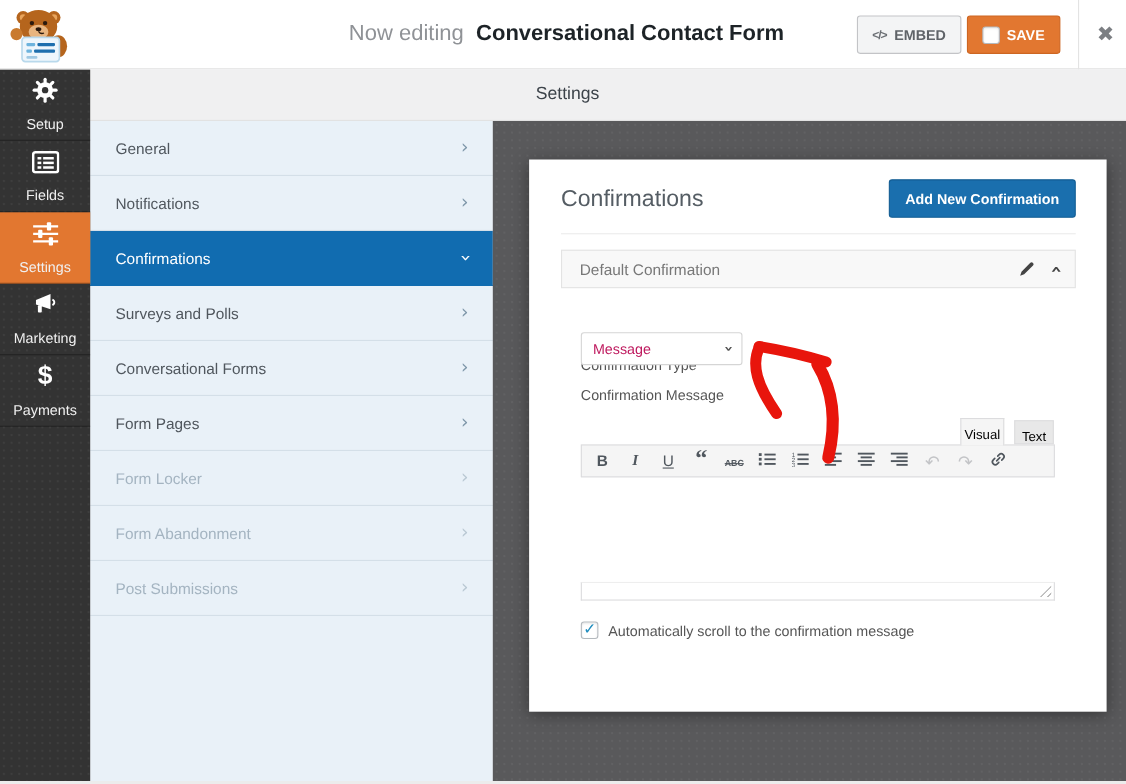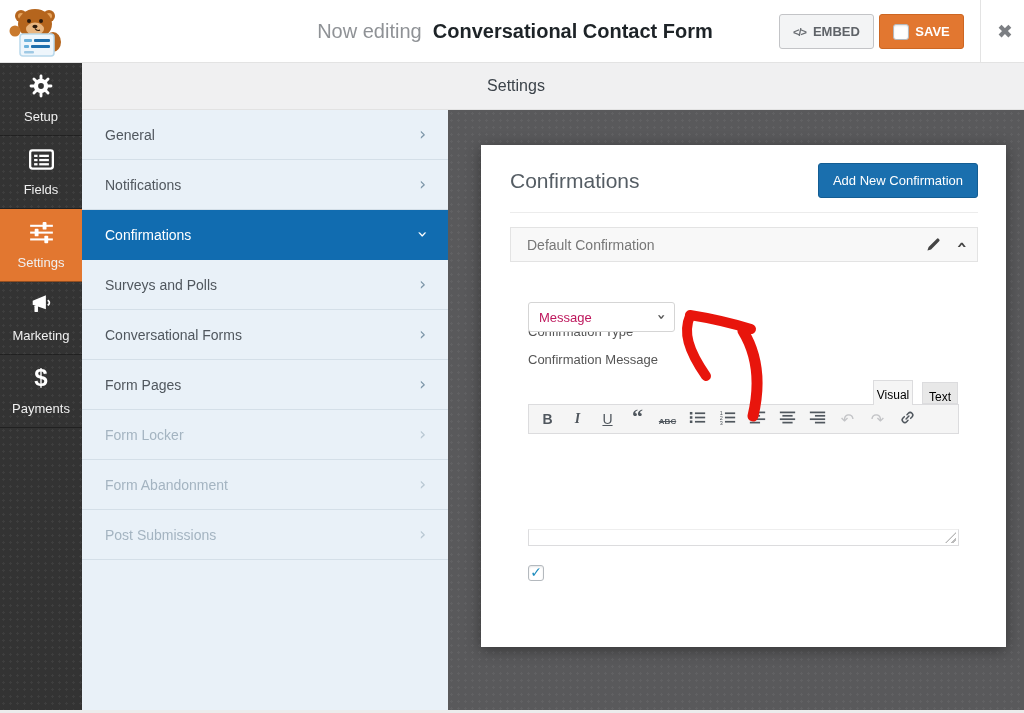--- a/index.html
+++ b/index.html
@@ -26,21 +26,21 @@
   .btn-save .chk { font-size:12px; }
   .hdr-sep { position:absolute; left:980px; top:0; width:1px; height:63px; background:#e3e3e3; }
   .btn-close { position:absolute; left:992px; top:18px; width:26px; height:26px; border:none; background:none;
                color:#7c7f83; font-size:19px; font-weight:700; cursor:pointer;
                font-family:"DejaVu Sans",sans-serif; line-height:26px; }
 
   
   .sidebar { position:absolute; left:0; top:63px; width:82px; height:650px; background:#333;
              background-image:radial-gradient(rgba(255,255,255,0.055) 1px, transparent 1.4px);
              background-size:7px 7px; z-index:2; }
-  .side-item { height:73px; display:flex; flex-direction:column; align-items:center; justify-content:center;
+  .side-item { height:65px; display:flex; flex-direction:column; align-items:center; justify-content:center;
                gap:11px; border-bottom:1px solid rgba(0,0,0,0.35); cursor:pointer; }
   .side-item .lbl { color:#f0f0f0; font-size:13px; }
   .side-item.active { background:#e27730; }
   .side-icon { height:24px; display:flex; align-items:center; justify-content:center; }
   .dollar { color:#fff; font-size:24px; font-weight:700; line-height:24px; }
 
   
   .topbar { position:absolute; left:82px; top:63px; width:942px; height:47px; background:#f0f0f1;
             border-bottom:1px solid #e2e2e2; }
   .topbar-title { position:absolute; left:434px; top:50%; transform:translate(-50%,-50%);
@@ -62,21 +62,21 @@
   .main { position:absolute; left:448px; top:110px; width:576px; height:603px; background:#59595b;
           background-image:radial-gradient(rgba(255,255,255,0.05) 1px, transparent 1.4px);
           background-size:7px 7px; }
 
   
   .panel { position:absolute; left:33px; top:35px; width:525px; height:502px; background:#fff;
            box-shadow:0 3px 14px rgba(0,0,0,0.4); }
   .p-title { position:absolute; left:29px; top:24px; font-size:21px; color:#555d64; font-weight:400; }
   .add-btn { position:absolute; right:28px; top:18px; height:35px; padding:0 14px;
              background:#1a6fae; border:1px solid #135d93; border-radius:3px; color:#fff;
-             font-family:"Liberation Sans",sans-serif; font-size:13px; font-weight:400; cursor:pointer; }
+             font-family:"Liberation Sans",sans-serif; font-size:13px; font-weight:700; cursor:pointer; }
   .p-divider { position:absolute; left:29px; right:28px; top:67px; height:1px; background:#ececec; }
 
   .sec-bar { position:absolute; left:29px; top:82px; width:468px; height:35px; background:#f8f8f8;
              border:1px solid #e3e3e3; display:flex; align-items:center; }
   .sec-bar .sl { margin-left:16px; font-size:14px; color:#777; }
   .sec-icons { margin-left:auto; margin-right:13px; display:flex; align-items:center; gap:16px; }
   .icon-btn { background:none; border:none; cursor:pointer; padding:0; height:16px; display:flex; align-items:center; }
   .chev-up { display:inline-block; font-size:18px; font-weight:700; color:#444;
              transform:rotate(-90deg); font-family:"DejaVu Sans",sans-serif; line-height:12px; }
 
@@ -402,20 +402,21 @@
           </button>
         </div>
       <div class="ed-status">
         <span class="grip"></span>
       </div>
 
       <div class="chk-row">
         <span class="chk">
           <span class="mark">✓</span>
         </span>
+        <span class="chk-lbl">Automatically scroll to the confirmation message</span>
       </div>
     </div>
   </div>
 
   <svg class="red-arrow" width="110" height="130" viewBox="0 0 110 130">
     <g fill="none" stroke="#e8150c" stroke-linecap="round">
       <path d="M26 20 C19 36 24 54 42 80" stroke-width="10"></path>
       <path d="M26 19 C45 22 67 27 87 33" stroke-width="10"></path>
       <path d="M79 35 C93 58 97 86 89 120" stroke-width="11"></path>
     </g>

